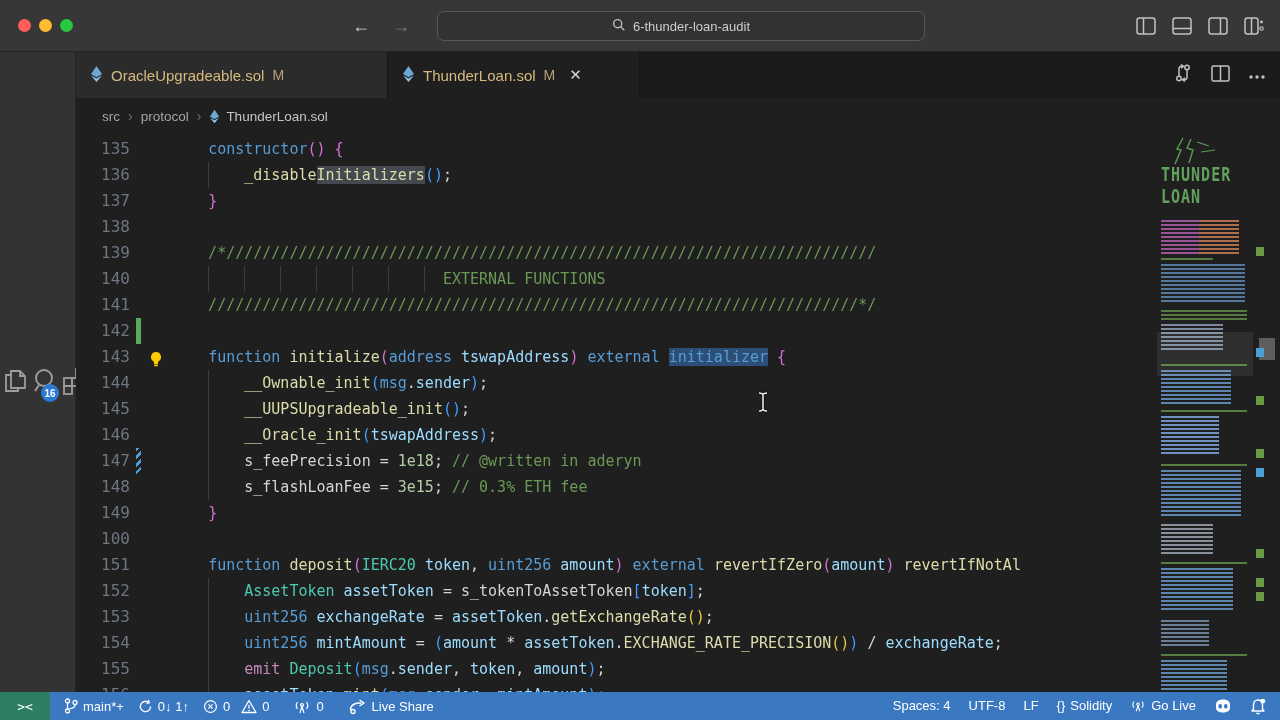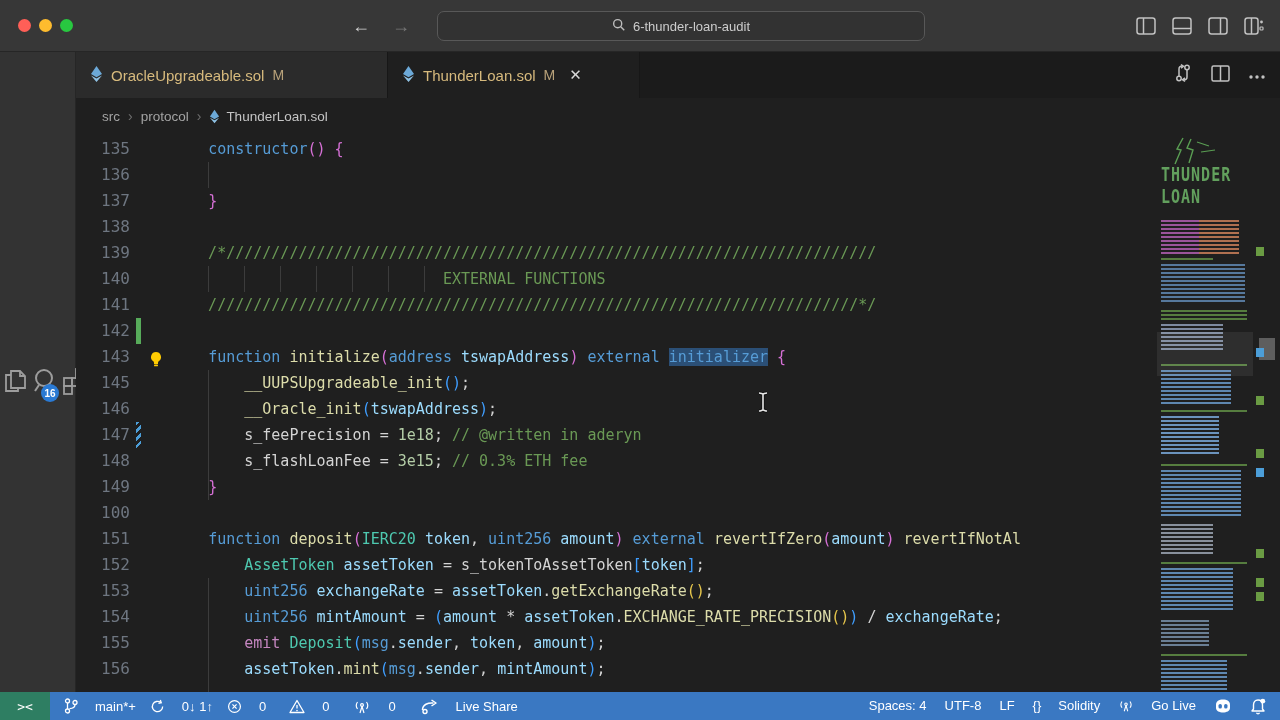--- a/index.html
+++ b/index.html
@@ -82,21 +82,21 @@
   .ruler{position:absolute;right:0;top:0;width:27px;height:558px;background:#1f1f1f;}
   .rmark{position:absolute;left:3px;width:8px;height:9px;}
   .rm-g{background:#6a9b43;}.rm-b{background:#4c9ed8;}
   .rm-gray{background:rgba(170,170,170,0.45);}
 
   
   .statusbar{position:absolute;left:0;top:692px;width:1280px;height:28px;background:var(--statusbar);
     display:flex;align-items:center;color:#ffffff;font-size:13px;}
   .remote{width:50px;height:28px;background:var(--remote);display:flex;align-items:center;
     justify-content:center;font-family:"DejaVu Sans Mono",monospace;font-size:13px;color:#fff;}
-  .sb-item{display:flex;align-items:center;gap:17px;margin-left:14px;white-space:nowrap;}
+  .sb-item{display:flex;align-items:center;gap:5px;margin-left:14px;white-space:nowrap;}
   .sb-right{margin-left:auto;display:flex;align-items:flex-start;}
   .sb-right .sb-item{margin-left:0;margin-right:18px;}
   .sb-item svg{display:block;}
 
   
   .mouse{position:absolute;left:755px;top:390px;width:16px;height:24px;pointer-events:none;}
 </style>
 </head>
 <body>
 
@@ -275,31 +275,32 @@
           <div class="iguide" style="left:132px;top:132px;height:26px"></div>
           <div class="iguide" style="left:168px;top:132px;height:26px"></div>
           <div class="iguide" style="left:204px;top:132px;height:26px"></div>
           <div class="iguide" style="left:240px;top:132px;height:26px"></div>
           <div class="iguide" style="left:276px;top:132px;height:26px"></div>
           <div class="iguide" style="left:312px;top:132px;height:26px"></div>
           <div class="iguide" style="left:348px;top:132px;height:26px"></div>
           <div class="iguide" style="left:132px;top:236px;height:130px"></div>
           <div class="iguide" style="left:132px;top:444px;height:114px"></div>
         <div class="code-line"><span class="ln">135</span><span class="lc"><span class="tk-pl">    </span><span class="tk-kw">constructor</span><span class="tk-b2">()</span><span class="tk-pl"> </span><span class="tk-b2">{</span></span></div>
-            <div class="code-line"><span class="ln">136</span></div>
+            <div class="code-line"><span class="ln">136</span><span class="lc"><span class="tk-pl">        </span><span class="tk-fn">_disable</span><span class="tk-fnh">Initializers</span><span class="tk-b3">()</span><span class="tk-pl">;</span></span></div>
             <div class="code-line"><span class="ln">137</span><span class="lc"><span class="tk-pl">    </span><span class="tk-b2">}</span></span></div>
             <div class="code-line"><span class="ln">138</span><span class="lc"></span></div>
             <div class="code-line"><span class="ln">139</span><span class="lc"><span class="tk-com">    /*////////////////////////////////////////////////////////////////////////</span></span></div>
             <div class="code-line"><span class="ln">140</span><span class="lc"><span class="tk-com">                              EXTERNAL FUNCTIONS</span></span></div>
             <div class="code-line"><span class="ln">141</span><span class="lc"><span class="tk-com">    ////////////////////////////////////////////////////////////////////////*/</span></span></div>
             <div class="code-line"><span class="ln">142</span><span class="gm gm-a"></span></div>
             <div class="code-line"><span class="ln">143</span><span class="bulb"><svg width="16" height="16" viewBox="0 0 16 16">
                   <path fill="#ffcc02" d="M8 1a5 5 0 0 0-3 9c.6.5 1 1 1 1.7V13h4v-1.3c0-.7.4-1.2 1-1.7a5 5 0 0 0-3-9z"></path>
                   <rect x="6" y="13.5" width="4" height="1.8" rx=".9" fill="#ffcc02"></rect>
                 </svg></span><span class="lc"><span class="tk-pl">    </span><span class="tk-kw">function</span><span class="tk-pl"> </span><span class="tk-fn">initialize</span><span class="tk-b2">(</span><span class="tk-kw">address</span><span class="tk-pl"> </span><span class="tk-var">tswapAddress</span><span class="tk-b2">)</span><span class="tk-pl"> </span><span class="tk-kw">external</span><span class="tk-pl"> </span><span class="tk-sel">initializer</span><span class="tk-pl"> </span><span class="tk-b2">{</span></span></div>
+            <div class="code-line"><span class="ln">144</span><span class="lc"><span class="tk-pl">        </span><span class="tk-fn">__Ownable_init</span><span class="tk-b3">(</span><span class="tk-kw">msg</span><span class="tk-pl">.</span><span class="tk-var">sender</span><span class="tk-b3">)</span><span class="tk-pl">;</span></span></div>
             <div class="code-line"><span class="ln">145</span><span class="lc"><span class="tk-pl">        </span><span class="tk-fn">__UUPSUpgradeable_init</span><span class="tk-b3">()</span><span class="tk-pl">;</span></span></div>
             <div class="code-line"><span class="ln">146</span><span class="lc"><span class="tk-pl">        </span><span class="tk-fn">__Oracle_init</span><span class="tk-b3">(</span><span class="tk-var">tswapAddress</span><span class="tk-b3">)</span><span class="tk-pl">;</span></span></div>
             <div class="code-line"><span class="ln">147</span><span class="gm gm-m"></span><span class="lc"><span class="tk-pl">        s_feePrecision = </span><span class="tk-num">1e18</span><span class="tk-pl">; </span><span class="tk-com">// @written in aderyn</span></span></div>
             <div class="code-line"><span class="ln">148</span><span class="lc"><span class="tk-pl">        s_flashLoanFee = </span><span class="tk-num">3e15</span><span class="tk-pl">; </span><span class="tk-com">// 0.3% ETH fee</span></span></div>
             <div class="code-line"><span class="ln">149</span><span class="lc"><span class="tk-pl">    </span><span class="tk-b2">}</span></span></div>
             <div class="code-line"><span class="ln">100</span><span class="lc"></span></div>
             <div class="code-line"><span class="ln">151</span><span class="lc"><span class="tk-pl">    </span><span class="tk-kw">function</span><span class="tk-pl"> </span><span class="tk-fn">deposit</span><span class="tk-b2">(</span><span class="tk-type">IERC20</span><span class="tk-pl"> </span><span class="tk-var">token</span><span class="tk-pl">, </span><span class="tk-kw">uint256</span><span class="tk-pl"> </span><span class="tk-var">amount</span><span class="tk-b2">)</span><span class="tk-pl"> </span><span class="tk-kw">external</span><span class="tk-pl"> </span><span class="tk-fn">revertIfZero</span><span class="tk-b2">(</span><span class="tk-var">amount</span><span class="tk-b2">)</span><span class="tk-pl"> </span><span class="tk-fn">revertIfNotAl</span></span></div>
             <div class="code-line"><span class="ln">152</span><span class="lc"><span class="tk-pl">        </span><span class="tk-type">AssetToken</span><span class="tk-pl"> </span><span class="tk-var">assetToken</span><span class="tk-pl"> = s_tokenToAssetToken</span><span class="tk-b3">[</span><span class="tk-var">token</span><span class="tk-b3">]</span><span class="tk-pl">;</span></span></div>
             <div class="code-line"><span class="ln">153</span><span class="lc"><span class="tk-pl">        </span><span class="tk-kw">uint256</span><span class="tk-pl"> </span><span class="tk-var">exchangeRate</span><span class="tk-pl"> = </span><span class="tk-var">assetToken</span><span class="tk-pl">.</span><span class="tk-fn">getExchangeRate</span><span class="tk-b1">()</span><span class="tk-pl">;</span></span></div>
             <div class="code-line"><span class="ln">154</span><span class="lc"><span class="tk-pl">        </span><span class="tk-kw">uint256</span><span class="tk-pl"> </span><span class="tk-var">mintAmount</span><span class="tk-pl"> = </span><span class="tk-b3">(</span><span class="tk-var">amount</span><span class="tk-pl"> * </span><span class="tk-var">assetToken</span><span class="tk-pl">.</span><span class="tk-fn">EXCHANGE_RATE_PRECISION</span><span class="tk-b1">()</span><span class="tk-b3">)</span><span class="tk-pl"> / </span><span class="tk-var">exchangeRate</span><span class="tk-pl">;</span></span></div>

